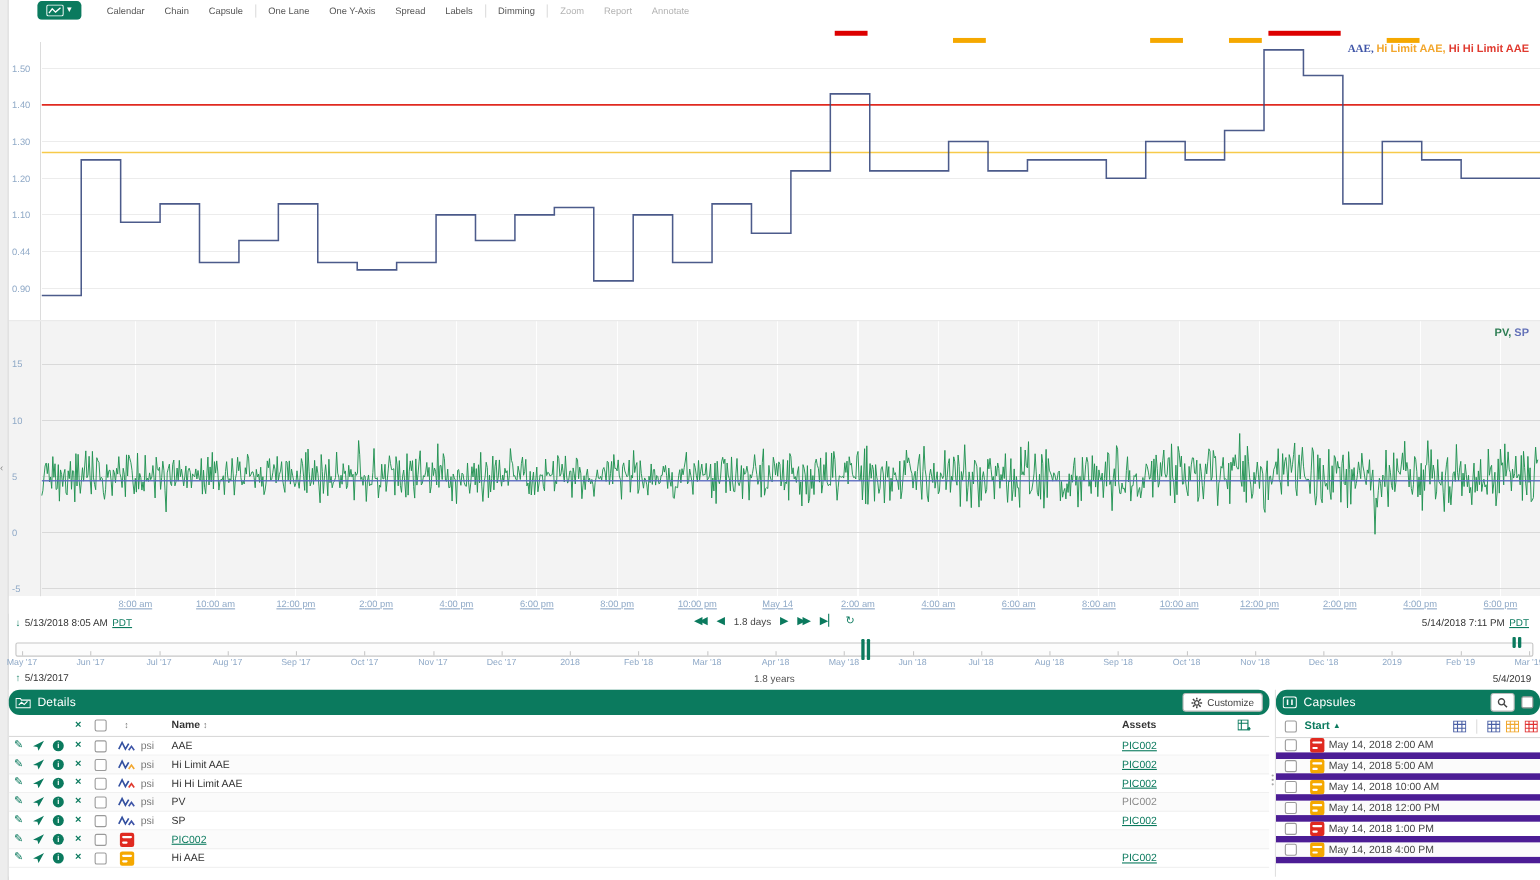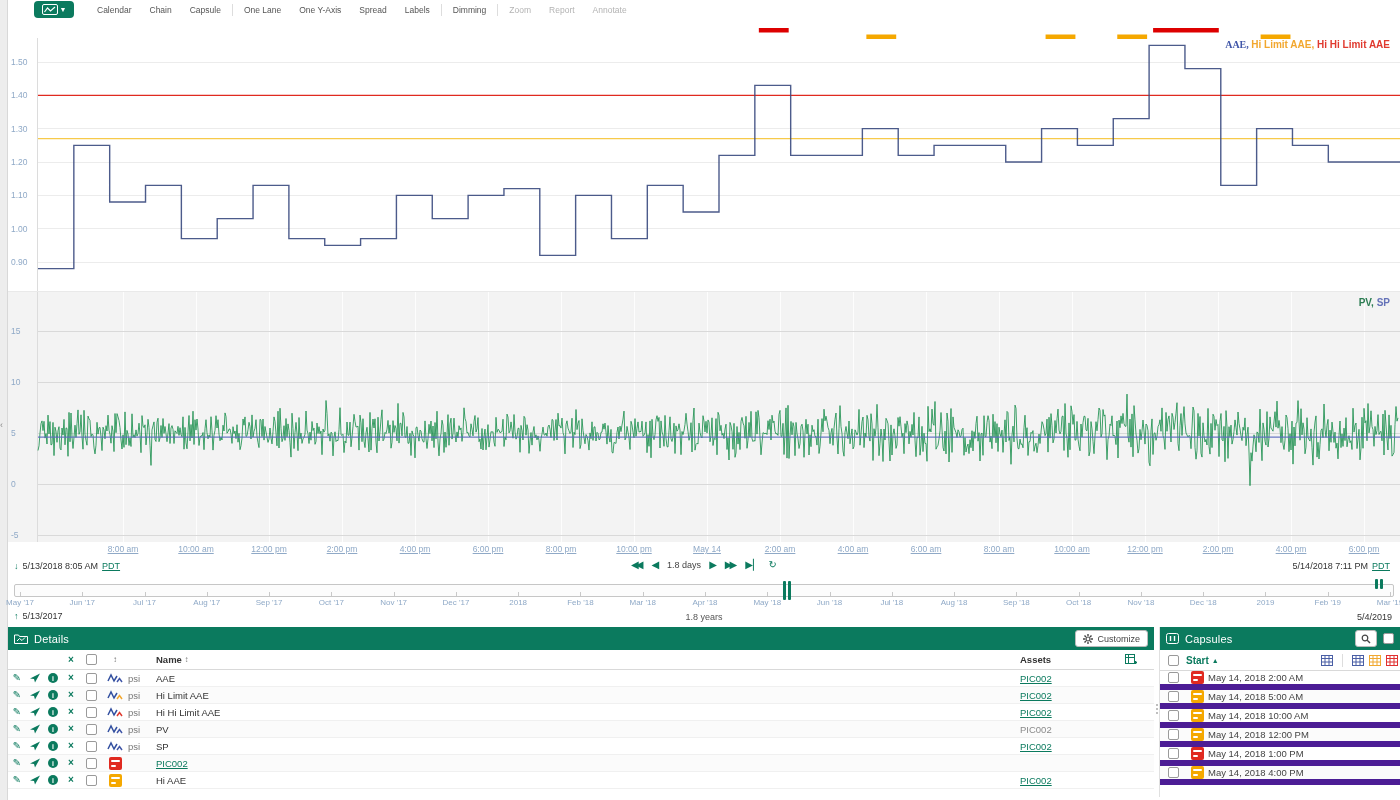--- a/index.html
+++ b/index.html
@@ -54,21 +54,21 @@
   #rangerow { position:relative; height:18px; font-size:9px; color:#333; }
   #range-start { position:absolute; left:6px; top:2px; display:flex; gap:4px; align-items:center; }
   #range-duration { position:absolute; left:50%; transform:translateX(-50%); top:3px; color:#555; }
   #range-end { position:absolute; right:8px; top:3px; }
 
   
   #panels { display:flex; height:170px; gap:5px; }
   .panel { background:#fff; display:flex; flex-direction:column; }
   #details-panel { width:1146px; flex:none; }
   #capsules-panel { flex:1; border-left:1px solid #e0e0e0; }
-  .panel-head { height:23px; background:#0b7a5e; color:#fff; display:flex; align-items:center; padding:0 6px; gap:6px; flex:none; }
+  .panel-head { height:23px; background:#0b7a5e; color:#fff; display:flex; align-items:center; padding:0 6px; gap:6px; flex:none;border-radius:10px; }
   .panel-title { font-size:11px; letter-spacing:.2px; }
   .head-spacer { flex:1; }
   .wbtn { background:#fff; border:1px solid #bbb; border-radius:3px; color:#444; font-size:9px;
     display:flex; align-items:center; gap:4px; padding:2px 7px; cursor:pointer; height:17px; }
   .chk { width:11px; height:11px; border:1px solid #9a9a9a; background:#fff; border-radius:2px; display:inline-block; flex:none; }
 
   
   #details-table { font-size:9.5px; color:#333; overflow:hidden; }
   .drow { display:grid; grid-template-columns:18px 18px 18px 18px 22px 26px 28px 1fr 88px 46px;
     align-items:center; height:17px; border-bottom:1px solid #f0f0f0; }
@@ -152,21 +152,21 @@
           <rect x="1037.5789473684213" y="16.5" width="29.842105263157897" height="4.5" fill="#f5a800"></rect>
           <rect x="1109.2631578947369" y="16.5" width="29.842105263157897" height="4.5" fill="#f5a800"></rect>
           <rect x="1252.6315789473686" y="16.5" width="29.842105263157897" height="4.5" fill="#f5a800"></rect>
         </svg>
       <div id="y1">
           <span class="ylab" style="top: 39px;">1.50</span>
           <span class="ylab" style="top: 72.3333px;">1.40</span>
           <span class="ylab" style="top: 105.667px;">1.30</span>
           <span class="ylab" style="top: 139px;">1.20</span>
           <span class="ylab" style="top: 172.333px;">1.10</span>
-          <span class="ylab" style="top: 205.667px;">1.00</span>
+          <span class="ylab" style="top: 205.667px;">0.44</span>
           <span class="ylab" style="top: 239px;">0.90</span>
         </div>
       <div class="legend" id="legend1" style="top:21px;"><span style="color: rgb(64, 86, 168); font-family: Liberation Serif, serif;">AAE, </span><span style="color: rgb(242, 167, 46);">Hi Limit AAE, </span><span style="color: rgb(224, 58, 47);">Hi Hi Limit AAE</span></div>
     </div>
 
     <div id="chart2">
       <svg id="svg2" class="plot" width="1392" height="251">
           <line x1="115" y1="0" x2="115" y2="251" stroke="#ffffff" stroke-width="1" opacity="0.9" shape-rendering="crispEdges"></line>
           <line x1="188" y1="0" x2="188" y2="251" stroke="#ffffff" stroke-width="1" opacity="0.9" shape-rendering="crispEdges"></line>
           <line x1="261" y1="0" x2="261" y2="251" stroke="#ffffff" stroke-width="1" opacity="0.9" shape-rendering="crispEdges"></line>

